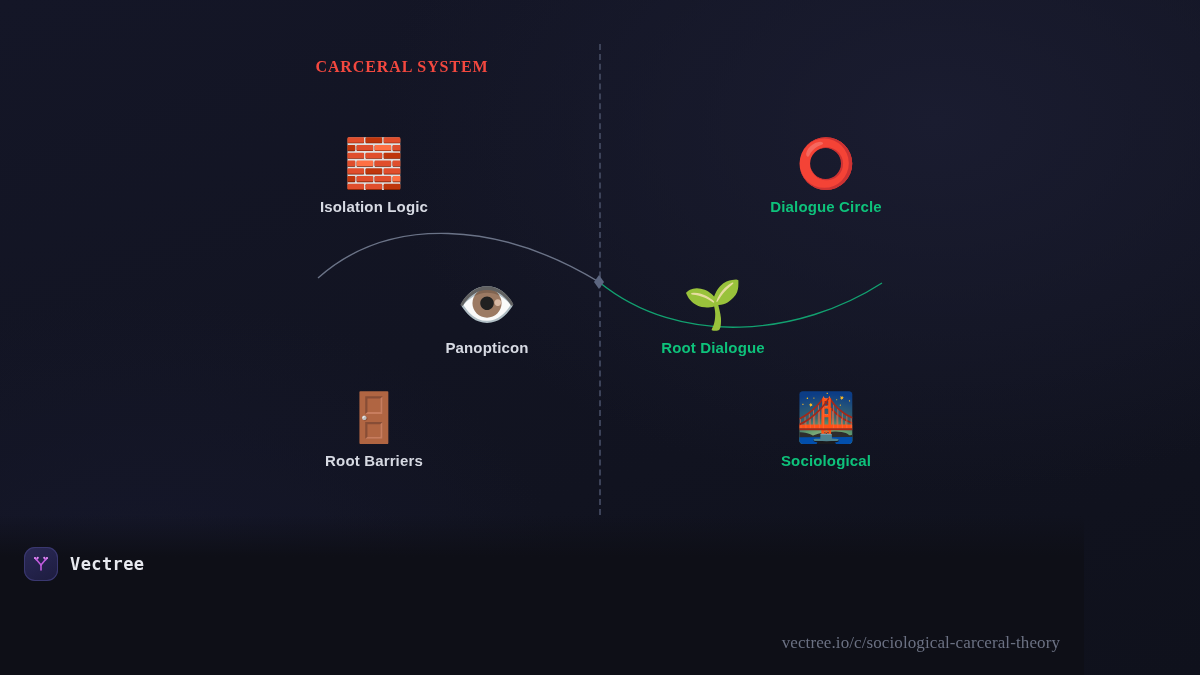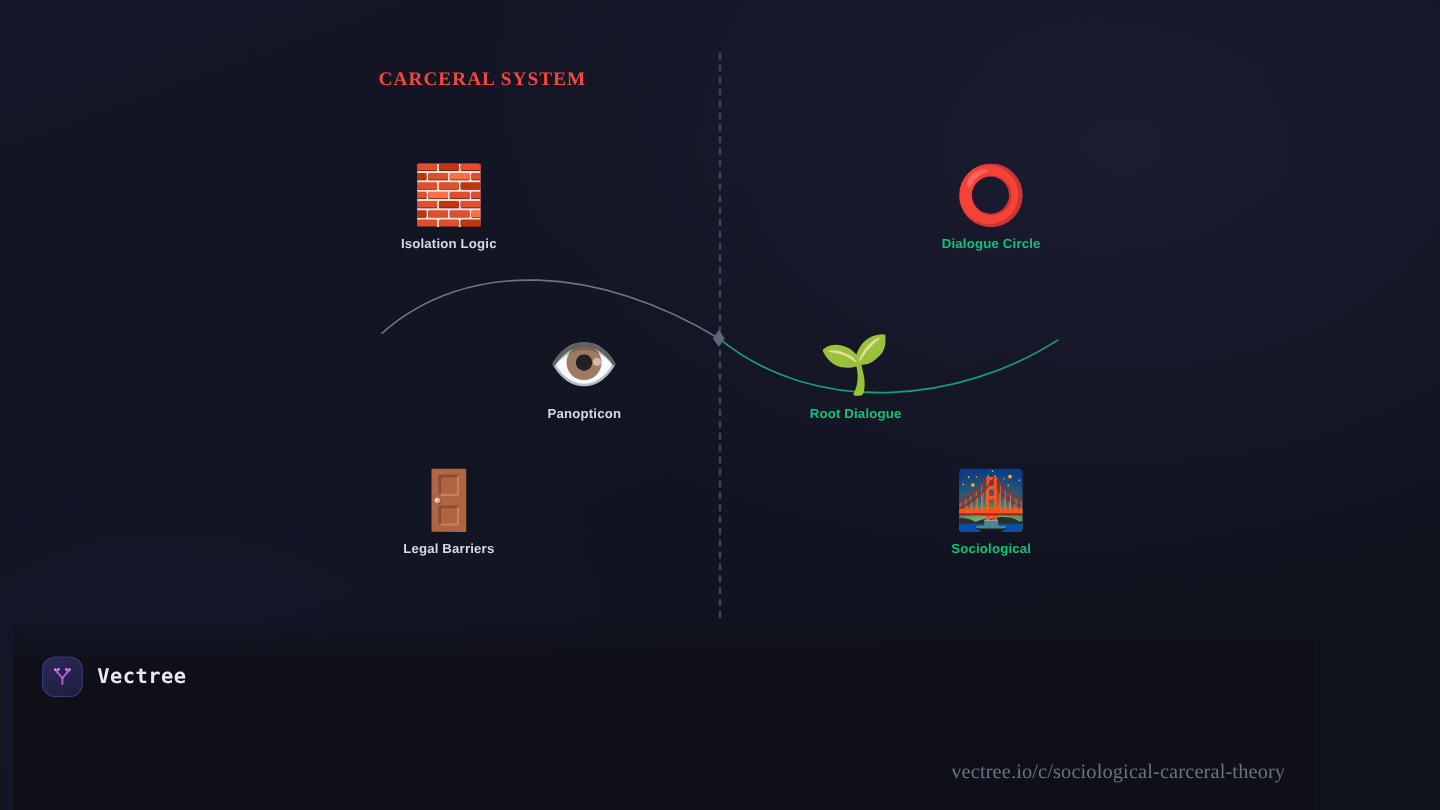--- a/index.html
+++ b/index.html
@@ -65,21 +65,21 @@
   .node-emoji {
     font-size: 48px;
     line-height: 58px;
     height: 58px;
     display: block;
     font-family: "DejaVu Sans", sans-serif;
   }
   .node-label {
     display: block;
     margin-top: 6px;
-    font-size: 11px;
+    font-size: 15px;
     font-weight: bold;
     letter-spacing: 0.15px;
     white-space: nowrap;
   }
   .label-neutral { color: #d7dae3; }
   .label-green   { color: #0ec27b; }
 
   #node-isolation     { left: 374px; top: 134px; }
   #node-dialogue      { left: 826px; top: 134px; }
   #node-panopticon    { left: 487px; top: 275px; }
@@ -90,21 +90,21 @@
   
   #node-panopticon .node-label,
   #node-root .node-label {
     position: relative;
     z-index: 3;
   }
 
   
   #footer {
     position: absolute;
-    left: 11px;
+    left: 0;
     bottom: 0;
     width: 1084px;
     height: 160px;
     background: linear-gradient(180deg, rgba(14,15,23,0) 0%, #0e0f17 26%, #0e0f17 100%);
     text-align: right;
   }
 
   #brand-row {
     position: absolute;
     left: 24px;
@@ -185,21 +185,21 @@
     <span class="node-label label-neutral">Panopticon</span>
   </div>
 
   <div class="node" id="node-root">
     <span class="node-emoji">🌱</span>
     <span class="node-label label-green">Root Dialogue</span>
   </div>
 
   <div class="node" id="node-legal">
     <span class="node-emoji">🚪</span>
-    <span class="node-label label-neutral">Legal Barriers</span>
+    <span class="node-label label-neutral">Root Barriers</span>
   </div>
 
   <div class="node" id="node-reintegration">
     <span class="node-emoji">🌉</span>
     <span class="node-label label-green">Sociological</span>
   </div>
 
   <div id="footer">
 
     <div id="brand-row">

